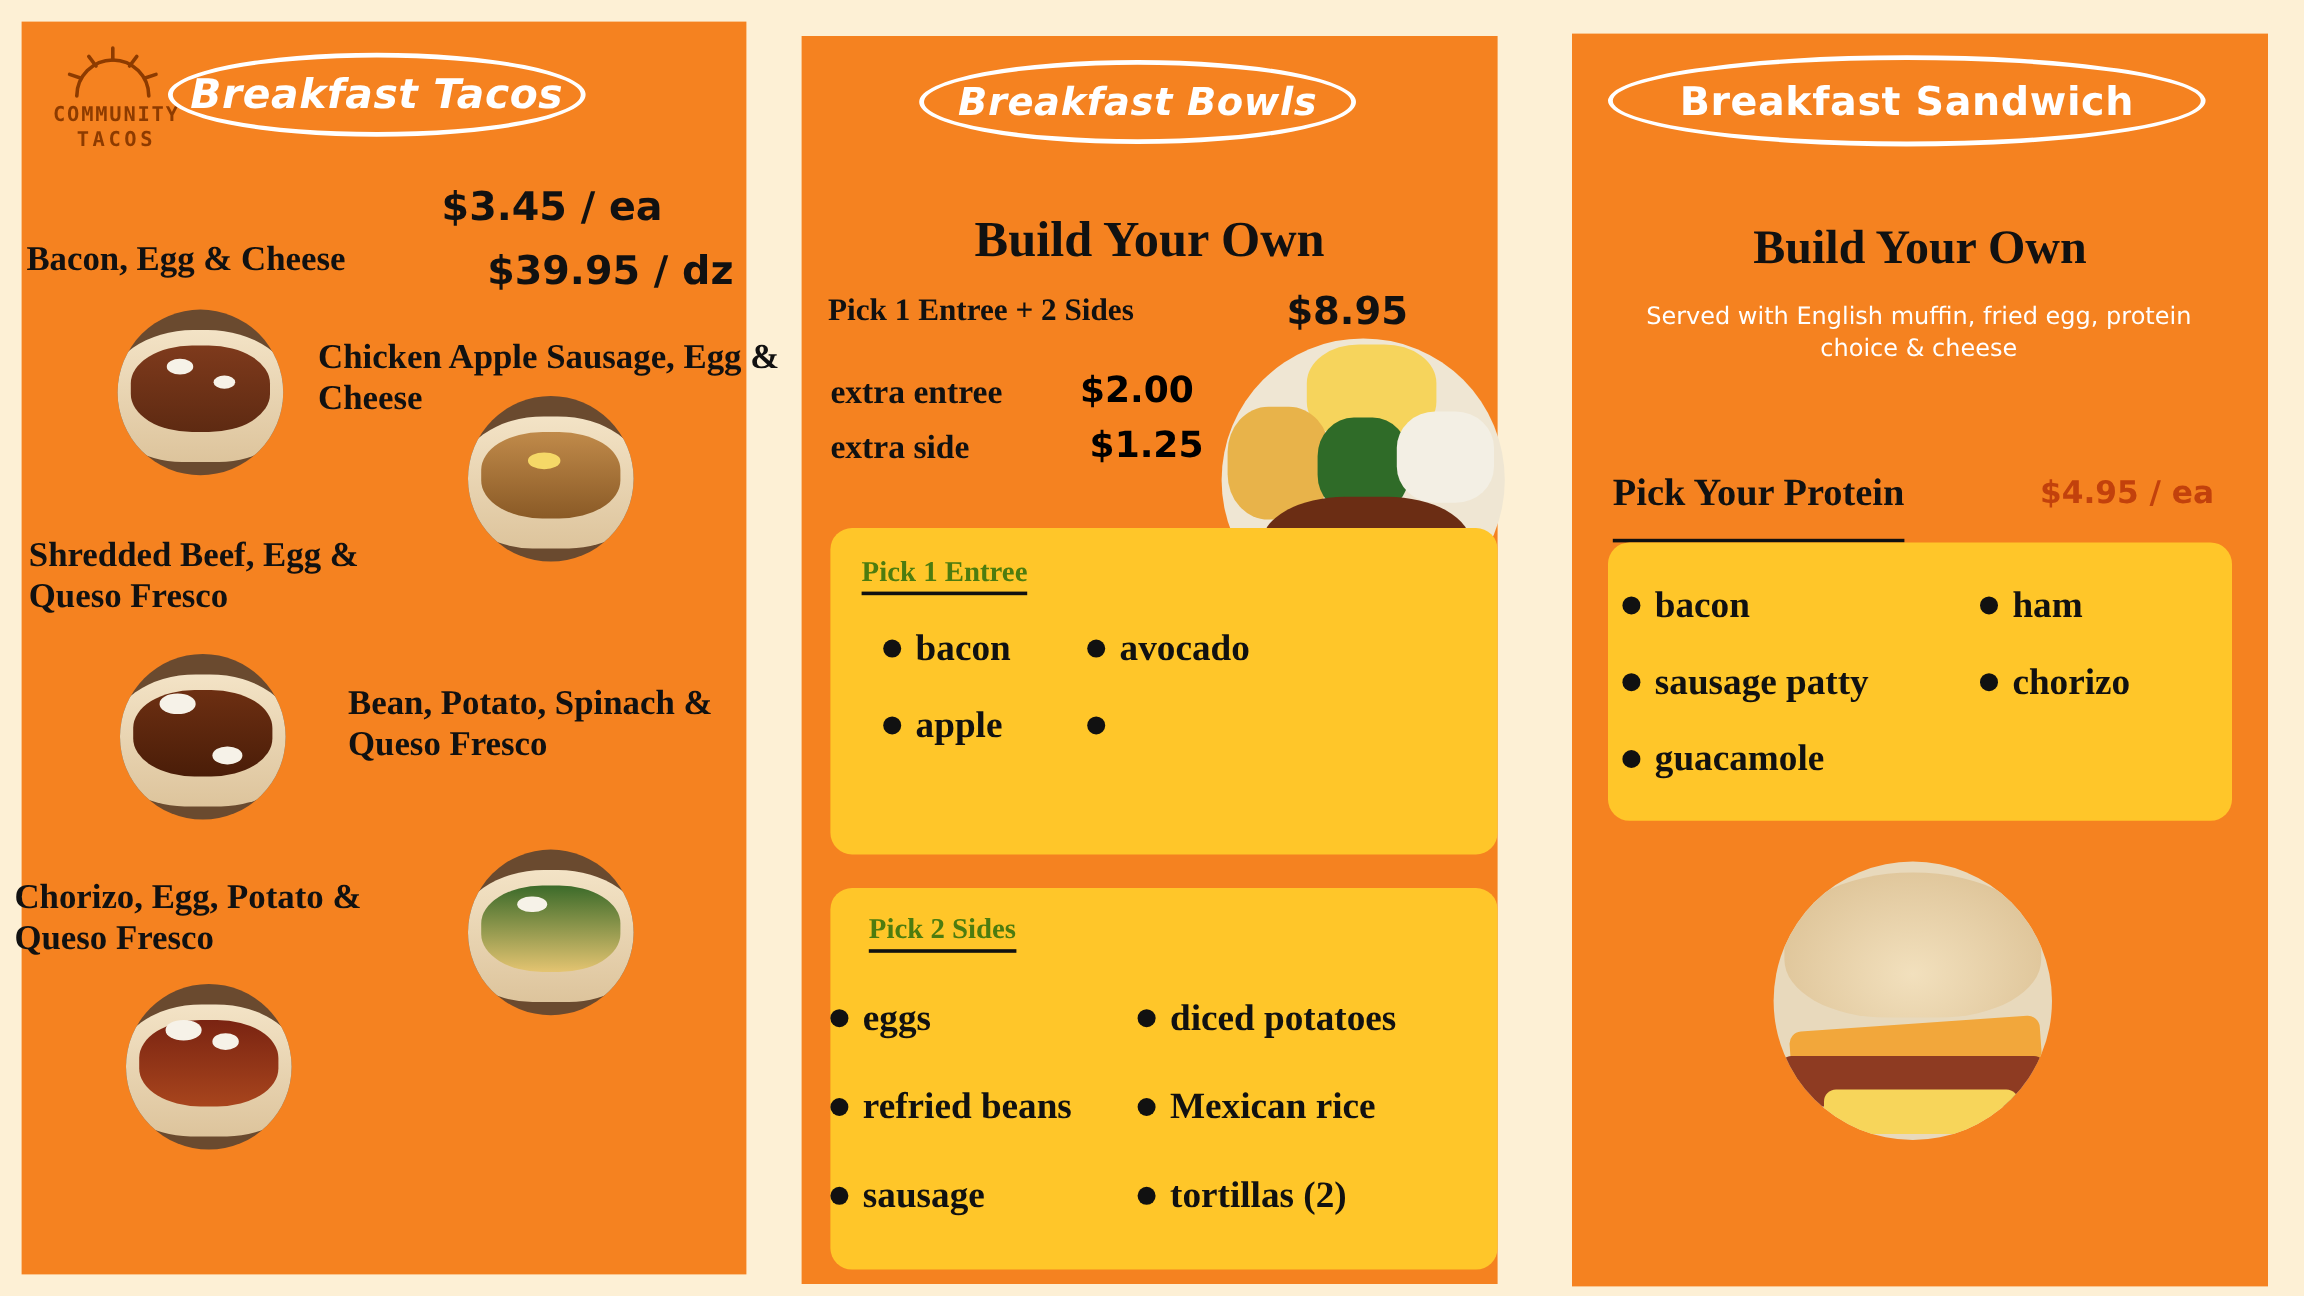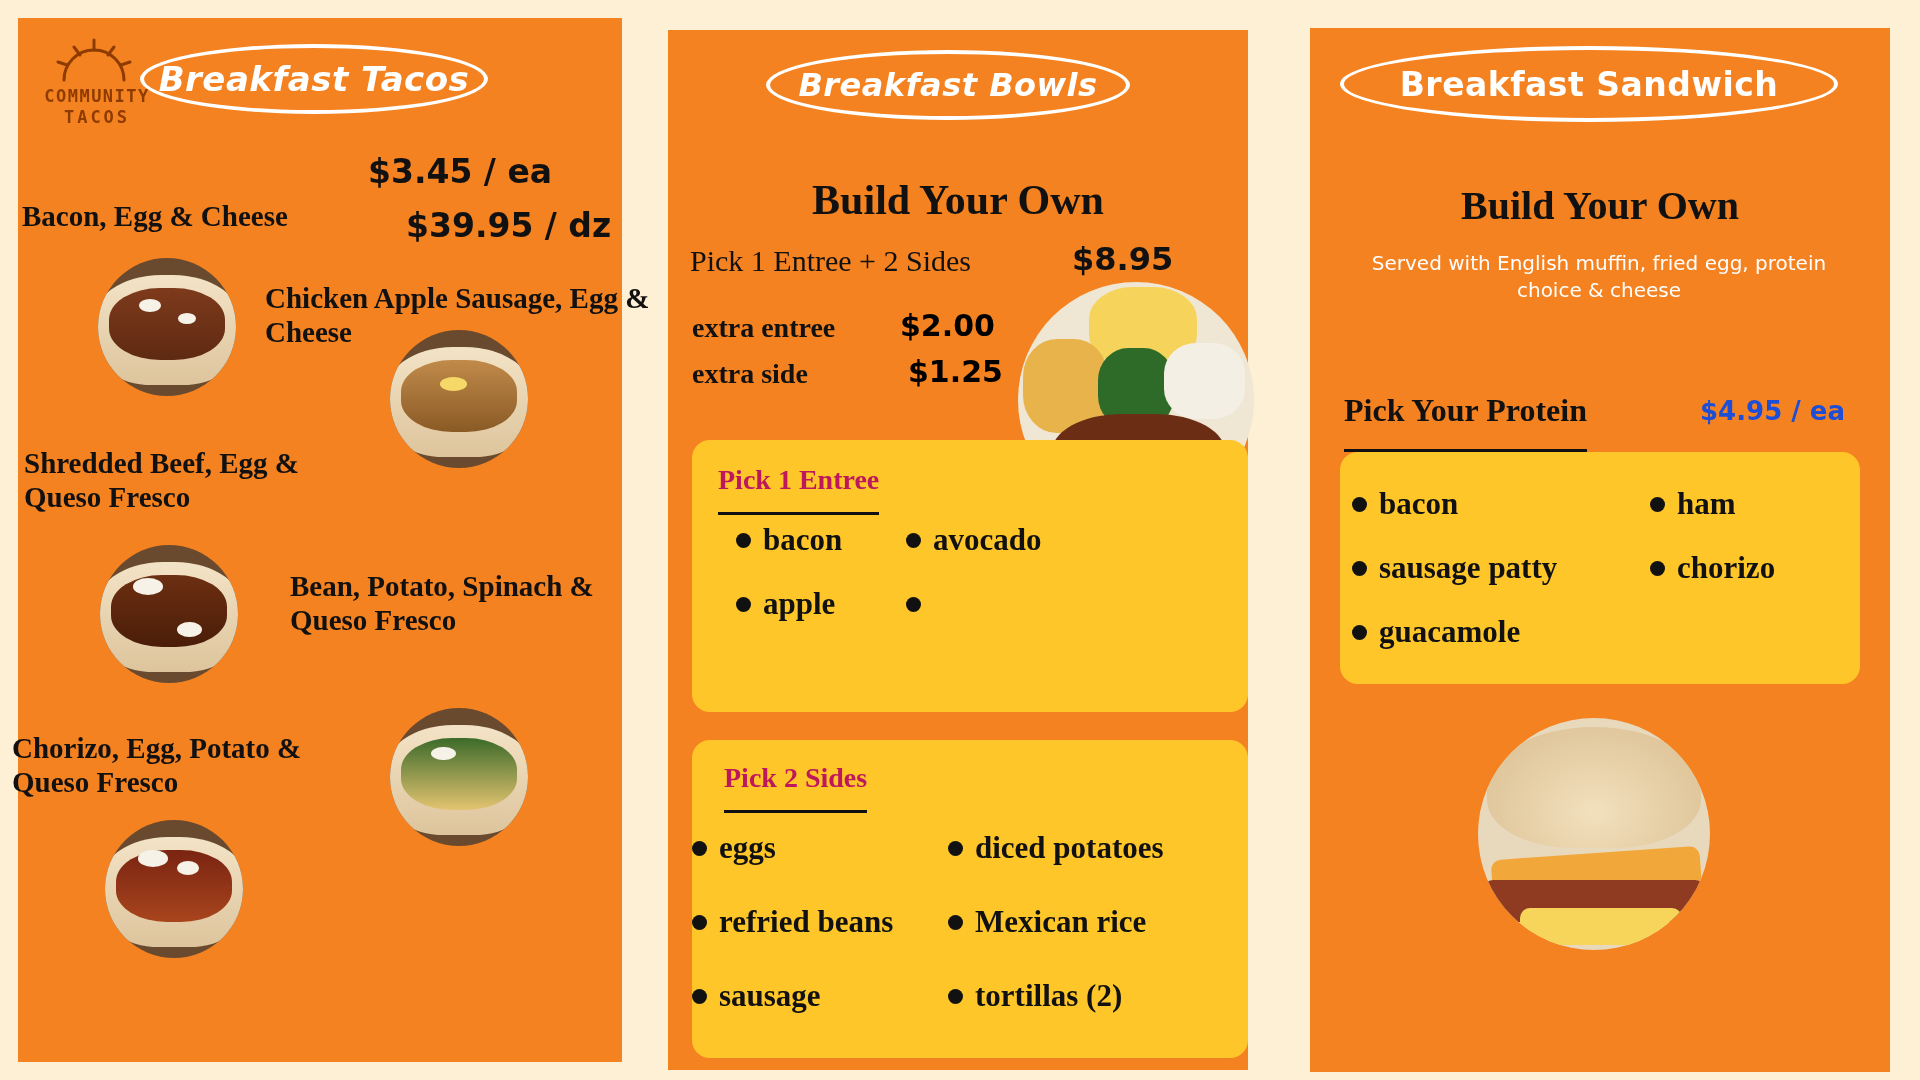--- a/index.html
+++ b/index.html
@@ -148,21 +148,21 @@
     position: absolute;
     color: #111;
     font-weight: bold;
     text-align: center;
   }
   #bowls-byo { left: 668px; top: 176px; width: 580px; font-size: 42px; }
   #sand-byo  { left: 1310px; top: 182px; width: 580px; font-size: 40px; }
 
   #bowls-pickline {
     position: absolute; left: 690px; top: 244px;
-    font-size: 30px; font-weight: normal; color: #111;
+    font-size: 26px; font-weight: bold; color: #111;
   }
   #bowls-pickprice {
     position: absolute; left: 1072px; top: 240px;
     font-family: "DejaVu Sans", sans-serif; font-weight: bold;
     font-size: 32px; color: #111;
   }
   .extra-label {
     position: absolute; font-size: 28px; font-weight: bold; color: #111;
   }
   .extra-price {
@@ -185,36 +185,36 @@
     position: absolute;
     background: #ffc629;
     border-radius: 18px;
   }
   #card-entree { left: 692px; top: 440px; width: 556px; height: 272px; }
   #card-sides  { left: 692px; top: 740px; width: 556px; height: 318px; }
   #card-protein { left: 1340px; top: 452px; width: 520px; height: 232px; }
 
   .card-title {
     position: absolute;
-    font-size: 28px; font-weight: bold; color: #be185d;
+    font-size: 24px; font-weight: bold; color: #4d7c0f;
     border-bottom: 3px solid #111;
-    padding-bottom: 16px;
+    padding-bottom: 2px;
   }
   #title-entree  { left: 718px; top: 464px; }
   #title-sides   { left: 724px; top: 762px; }
 
   #title-protein {
     position: absolute; left: 1344px; top: 392px;
     font-size: 32px; font-weight: bold; color: #111;
     border-bottom: 3px solid #111; padding-bottom: 20px;
   }
   #protein-price {
     position: absolute; left: 1700px; top: 396px;
     font-family: "DejaVu Sans", sans-serif; font-weight: bold;
-    font-size: 26px; color: #1d4ed8;
+    font-size: 26px; color: #c2410c;
   }
 
   .opt {
     position: absolute;
     font-size: 31px; font-weight: bold; color: #111;
     line-height: 1.15;
   }
   .opt .dot {
     display: inline-block;
     width: 15px; height: 15px;

